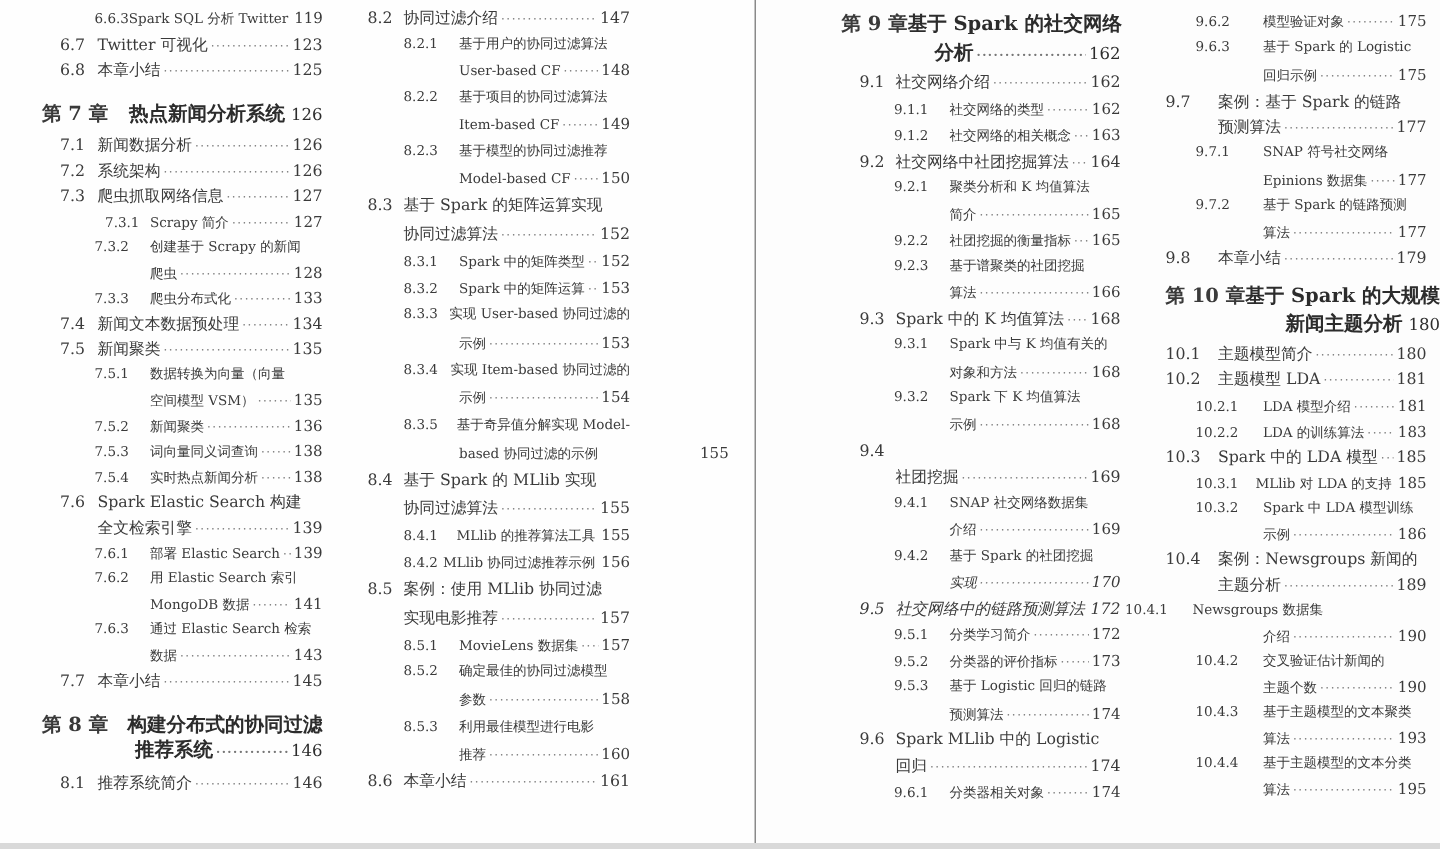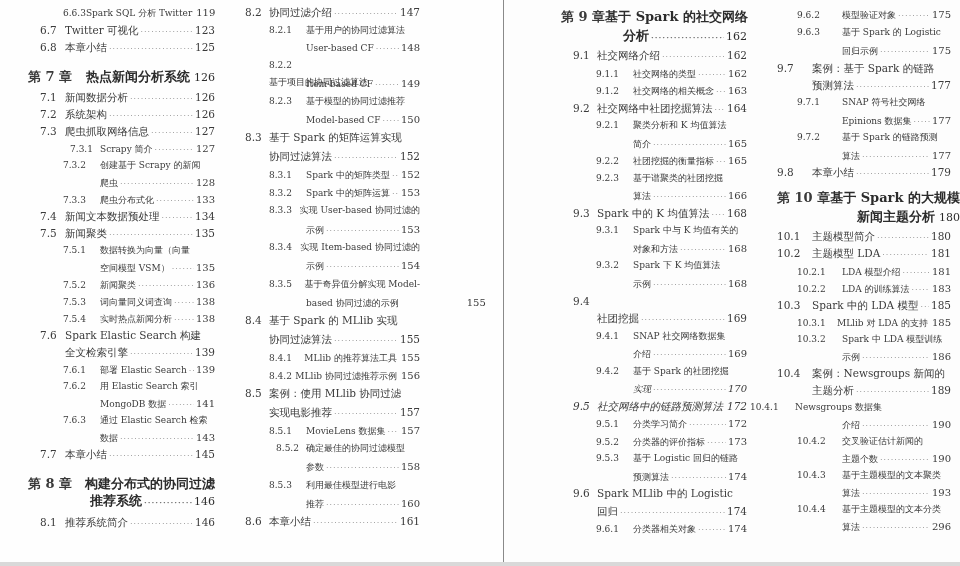--- a/index.html
+++ b/index.html
@@ -205,21 +205,21 @@
       </div>
       <div class="line sub" style="left: 269px; top: 22px; width: 151px;">
         <span class="num" style="width: 37px;">8.2.1</span>
         <span class="title">基于用户的协同过滤算法</span>
       </div>
       <div class="line sub" style="left: 306px; top: 39px; width: 114px;">
         <span class="title">User-based CF</span>
         <span class="dots"></span>
         <span class="page-no">148</span>
       </div>
-      <div class="line sub" style="left: 269px; top: 57px; width: 151px; flex-direction: column;">
+      <div class="line sub" style="left: 269px; top: 57px; width: 151px;">
         <span class="num" style="width: 37px;">8.2.2</span>
         <span class="title">基于项目的协同过滤算法</span>
       </div>
       <div class="line sub" style="left: 306px; top: 75px; width: 114px;">
         <span class="title">Item-based CF</span>
         <span class="dots"></span>
         <span class="page-no">149</span>
       </div>
       <div class="line sub" style="left: 269px; top: 93px; width: 151px;">
         <span class="num" style="width: 37px;">8.2.3</span>
@@ -307,21 +307,21 @@
         <span class="title">实现电影推荐</span>
         <span class="dots"></span>
         <span class="page-no">157</span>
       </div>
       <div class="line sub" style="left: 269px; top: 422px; width: 151px;">
         <span class="num" style="width: 37px;">8.5.1</span>
         <span class="title">MovieLens 数据集</span>
         <span class="dots"></span>
         <span class="page-no">157</span>
       </div>
-      <div class="line sub" style="left: 269px; top: 440px; width: 151px; text-align: center;">
+      <div class="line sub" style="left: 269px; top: 440px; width: 151px;">
         <span class="num" style="width: 37px;">8.5.2</span>
         <span class="title">确定最佳的协同过滤模型</span>
       </div>
       <div class="line sub" style="left: 306px; top: 458px; width: 114px;">
         <span class="title">参数</span>
         <span class="dots"></span>
         <span class="page-no">158</span>
       </div>
       <div class="line sub" style="left: 269px; top: 477px; width: 151px;">
         <span class="num" style="width: 37px;">8.5.3</span>
@@ -629,16 +629,16 @@
         <span class="dots"></span>
         <span class="page-no">193</span>
       </div>
       <div class="line sub" style="left: 797px; top: 501px; width: 154px;">
         <span class="num" style="width: 45px;">10.4.4</span>
         <span class="title">基于主题模型的文本分类</span>
       </div>
       <div class="line sub" style="left: 842px; top: 518px; width: 109px;">
         <span class="title">算法</span>
         <span class="dots"></span>
-        <span class="page-no">296</span>
+        <span class="page-no">195</span>
       </div>
     </div>
   </div>
 
 </body></html>

